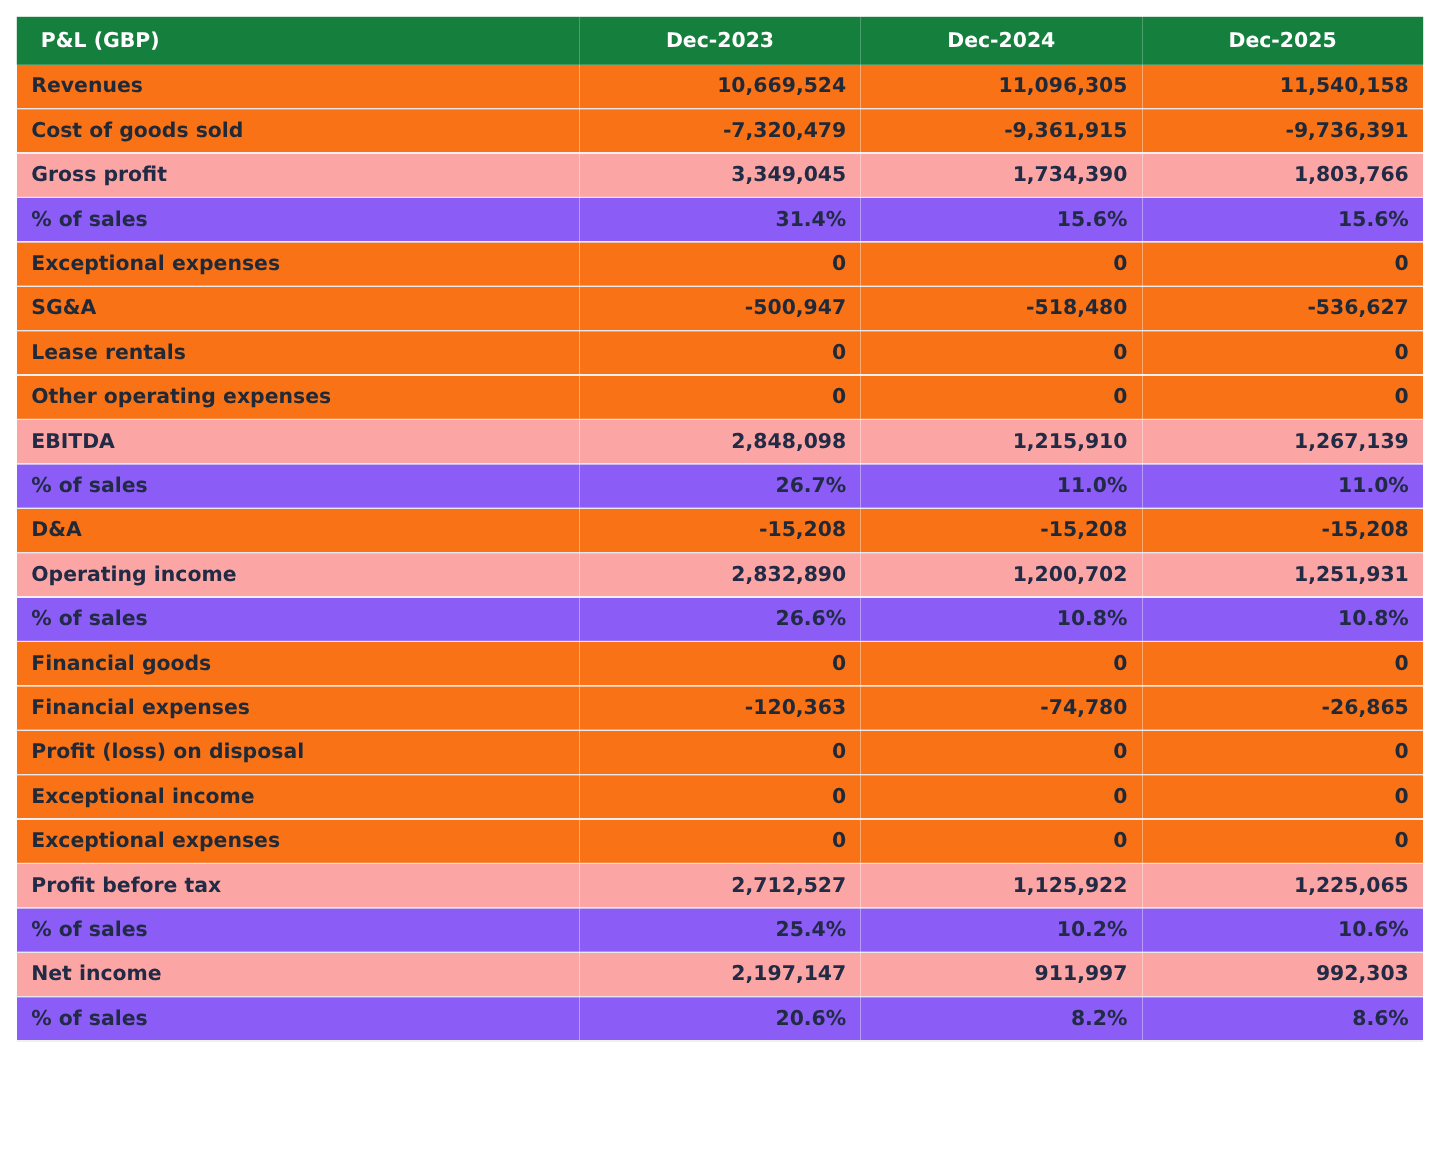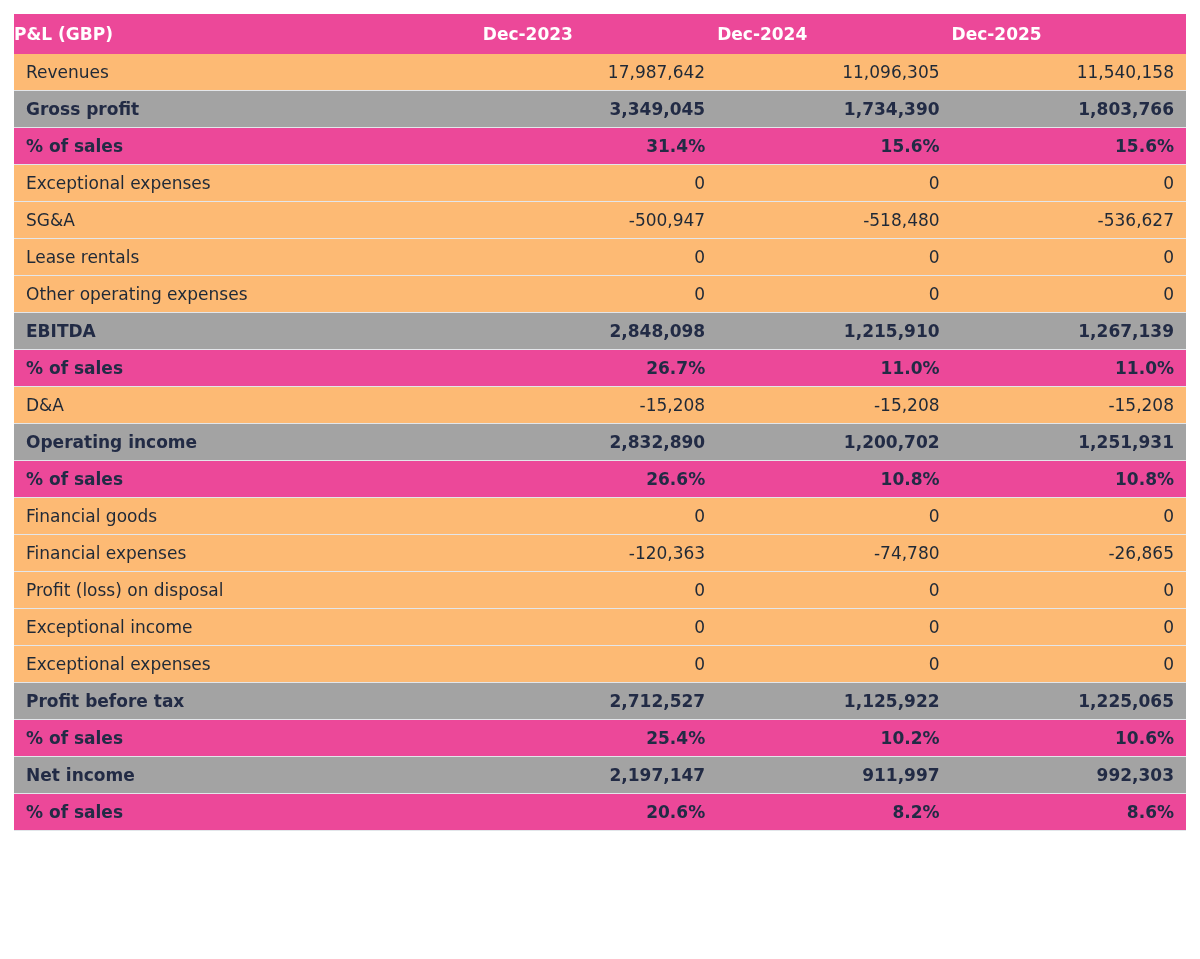--- a/index.html
+++ b/index.html
@@ -17,60 +17,60 @@
     box-sizing: border-box;
   }
   table.pl {
     width: 1172px;
     border-collapse: collapse;
     table-layout: fixed;
     font-size: 17px;
     color: #1f2937;
   }
   table.pl thead th {
-    background: #ec4899;
+    background: #15803d;
     color: #ffffff;
     font-weight: bold;
     font-size: 17px;
-    padding: 10px 0;
+    padding: 10px 20px;
     border: none;
     white-space: nowrap;
   }
   table.pl thead th.label {
     text-align: left;
   }
   table.pl thead th.num {
-    text-align: left;
+    text-align: center;
   }
   table.pl td {
     padding: 8px 12px;
     border-bottom: 1px solid #e3e6ea;
     white-space: nowrap;
     overflow: hidden;
     text-overflow: ellipsis;
   }
   table.pl td.label {
     text-align: left;
   }
   table.pl td.num {
     text-align: right;
     font-variant-numeric: tabular-nums;
   }
   tr.normal td {
-    background: #fdba74;
+    background: #f97316;
     color: #1f2937;
-    font-weight: normal;
+    font-weight: bold;
   }
   tr.total td {
-    background: #a3a3a3;
+    background: #fca5a5;
     color: #222b45;
     font-weight: bold;
   }
   tr.pct td {
-    background: #ec4899;
+    background: #8b5cf6;
     color: #222b45;
     font-weight: bold;
   }
   col.c-label { width: 40%; }
   col.c-num   { width: 20%; }
 </style>
 </head>
 <body>
 
 <div class="page">
@@ -85,23 +85,29 @@
       <tr>
         <th class="label">P&amp;L (GBP)</th>
         <th class="num">Dec-2023</th>
         <th class="num">Dec-2024</th>
         <th class="num">Dec-2025</th>
       </tr>
     </thead>
     <tbody id="pl-body">
         <tr class="normal">
           <td class="label">Revenues</td>
-          <td class="num">17,987,642</td>
+          <td class="num">10,669,524</td>
           <td class="num">11,096,305</td>
           <td class="num">11,540,158</td>
+        </tr>
+        <tr class="normal">
+          <td class="label">Cost of goods sold</td>
+          <td class="num">-7,320,479</td>
+          <td class="num">-9,361,915</td>
+          <td class="num">-9,736,391</td>
         </tr>
         <tr class="total">
           <td class="label">Gross profit</td>
           <td class="num">3,349,045</td>
           <td class="num">1,734,390</td>
           <td class="num">1,803,766</td>
         </tr>
         <tr class="pct">
           <td class="label">% of sales</td>
           <td class="num">31.4%</td>

